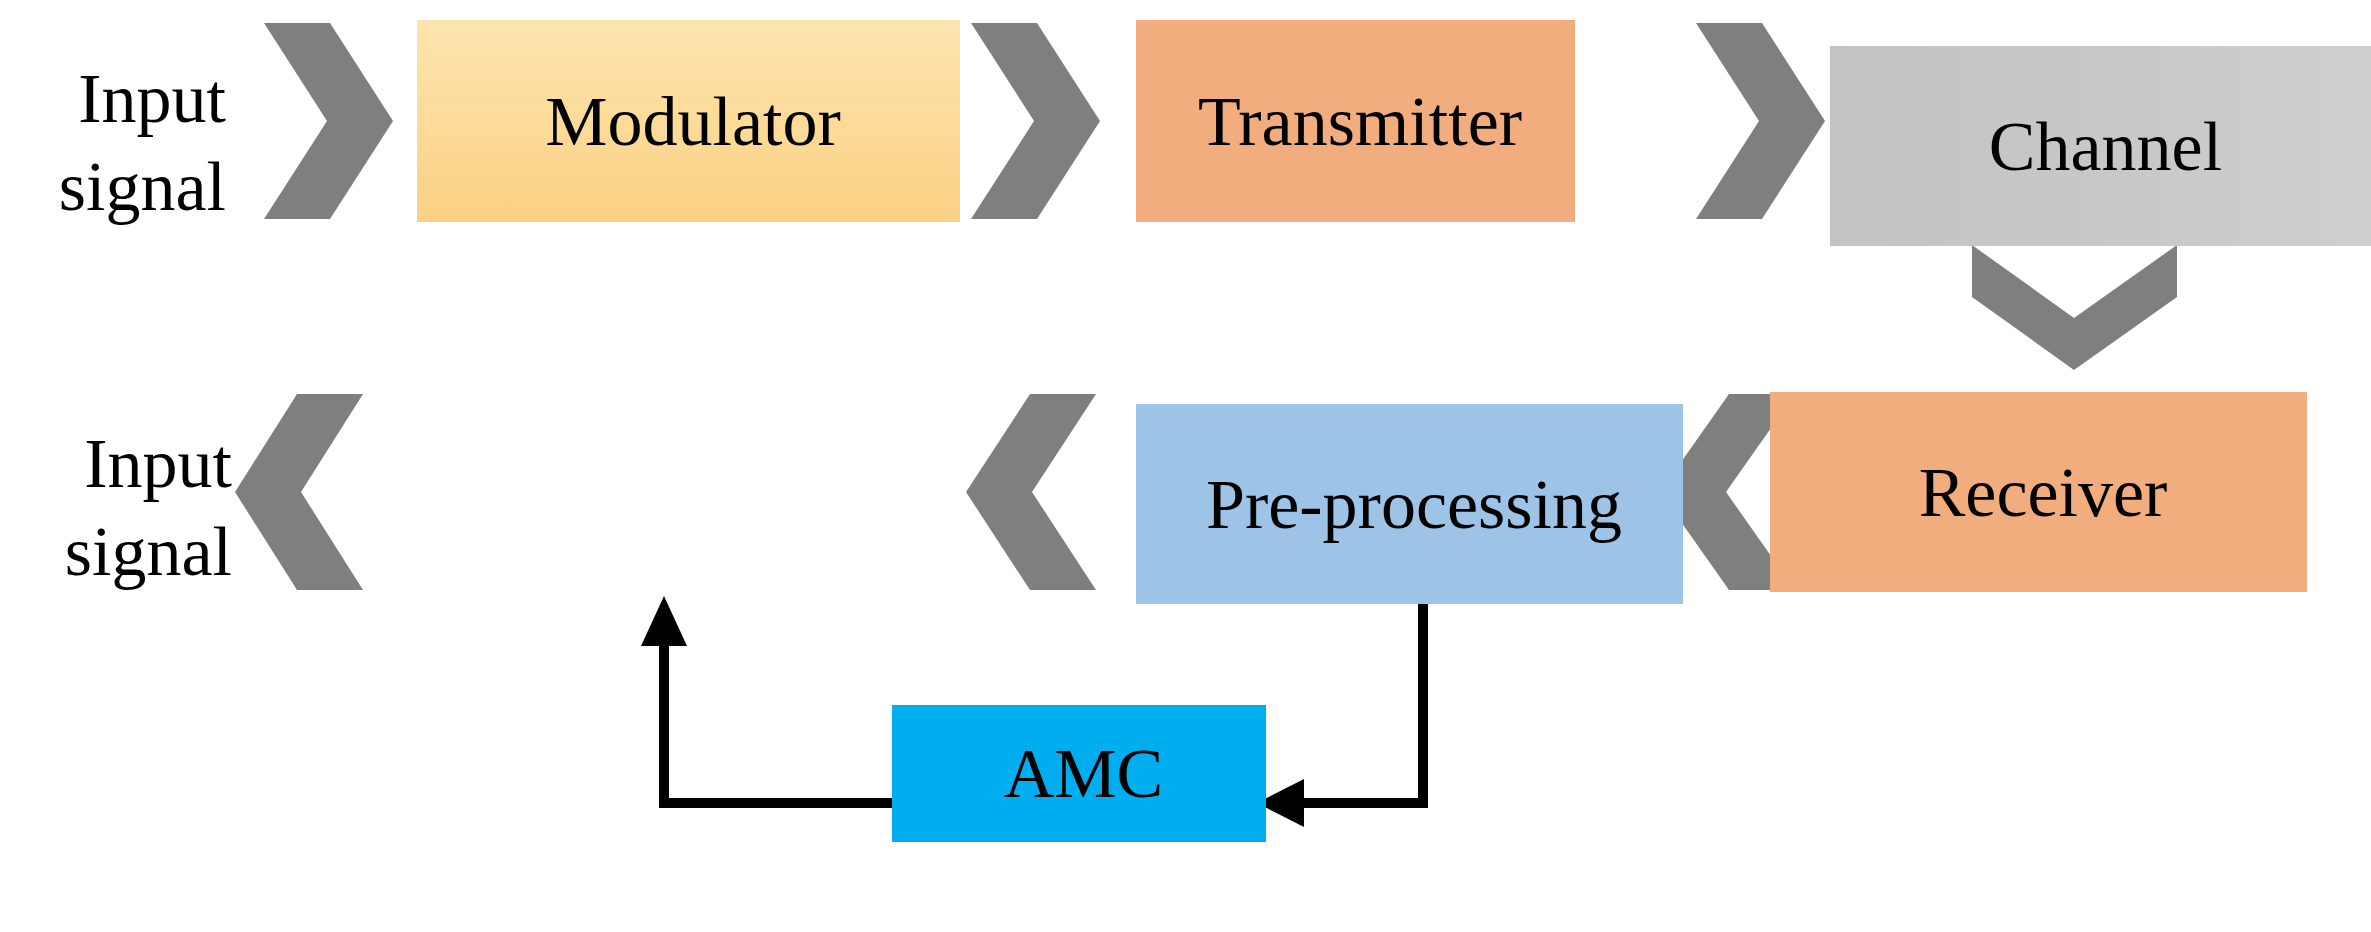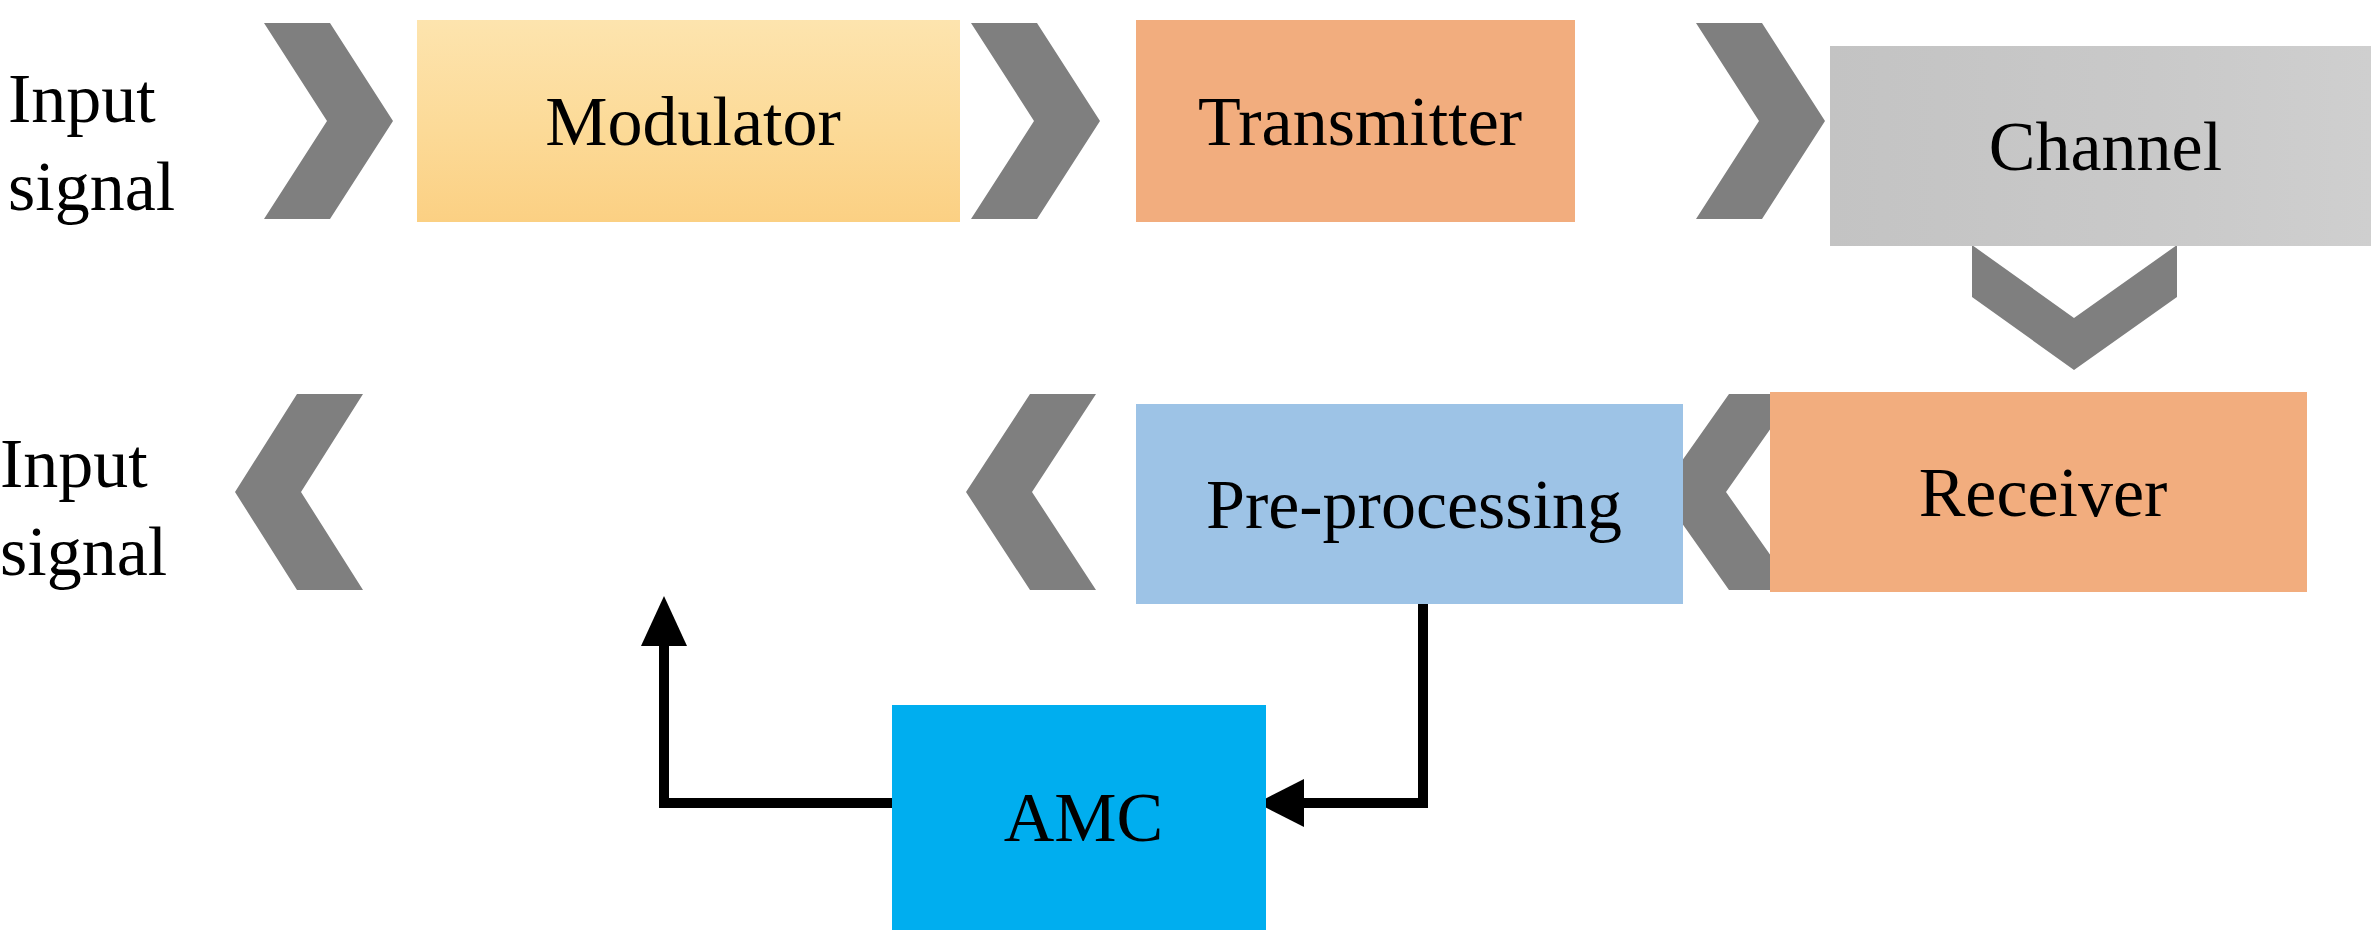--- a/index.html
+++ b/index.html
@@ -33,28 +33,28 @@
   .box-gray      { background: linear-gradient(to right, #C3C3C3 0%, #C9C9C9 60%, #CFCFCF 100%); }
   .box-blue      { background: #9DC3E6; }
   .box-cyan      { background: #00AEEF; }
 
   #modulator     { left: 417px;  top: 20px;  width: 534px; height: 202px; }
   #transmitter   { left: 1136px; top: 20px;  width: 430px; height: 202px; }
   #channel       { left: 1830px; top: 46px;  width: 533px; height: 200px; }
   #demodulator   { left: 417px;  top: 392px; width: 534px; height: 200px; }
   #preprocessing { left: 1136px; top: 404px; width: 538px; height: 200px; }
   #receiver      { left: 1770px; top: 392px; width: 528px; height: 200px; }
-  #amc           { left: 892px;  top: 705px; width: 365px; height: 225px; }
+  #amc           { left: 892px;  top: 705px; width: 365px; height: 137px; }
 
   .side-label {
     position: absolute;
     color: #000000;
     font-size: 70px;
     line-height: 1.25;
-    text-align: left;
+    text-align: right;
   }
   #input-label  { left: 8px; top: 55px;  width: 218px; }
   #output-label { left: 0px; top: 420px; width: 232px; }
 </style>
 </head>
 <body>
 
 <div class="canvas">
 
   <svg class="layer" viewBox="0 0 2371 932" aria-hidden="true">

